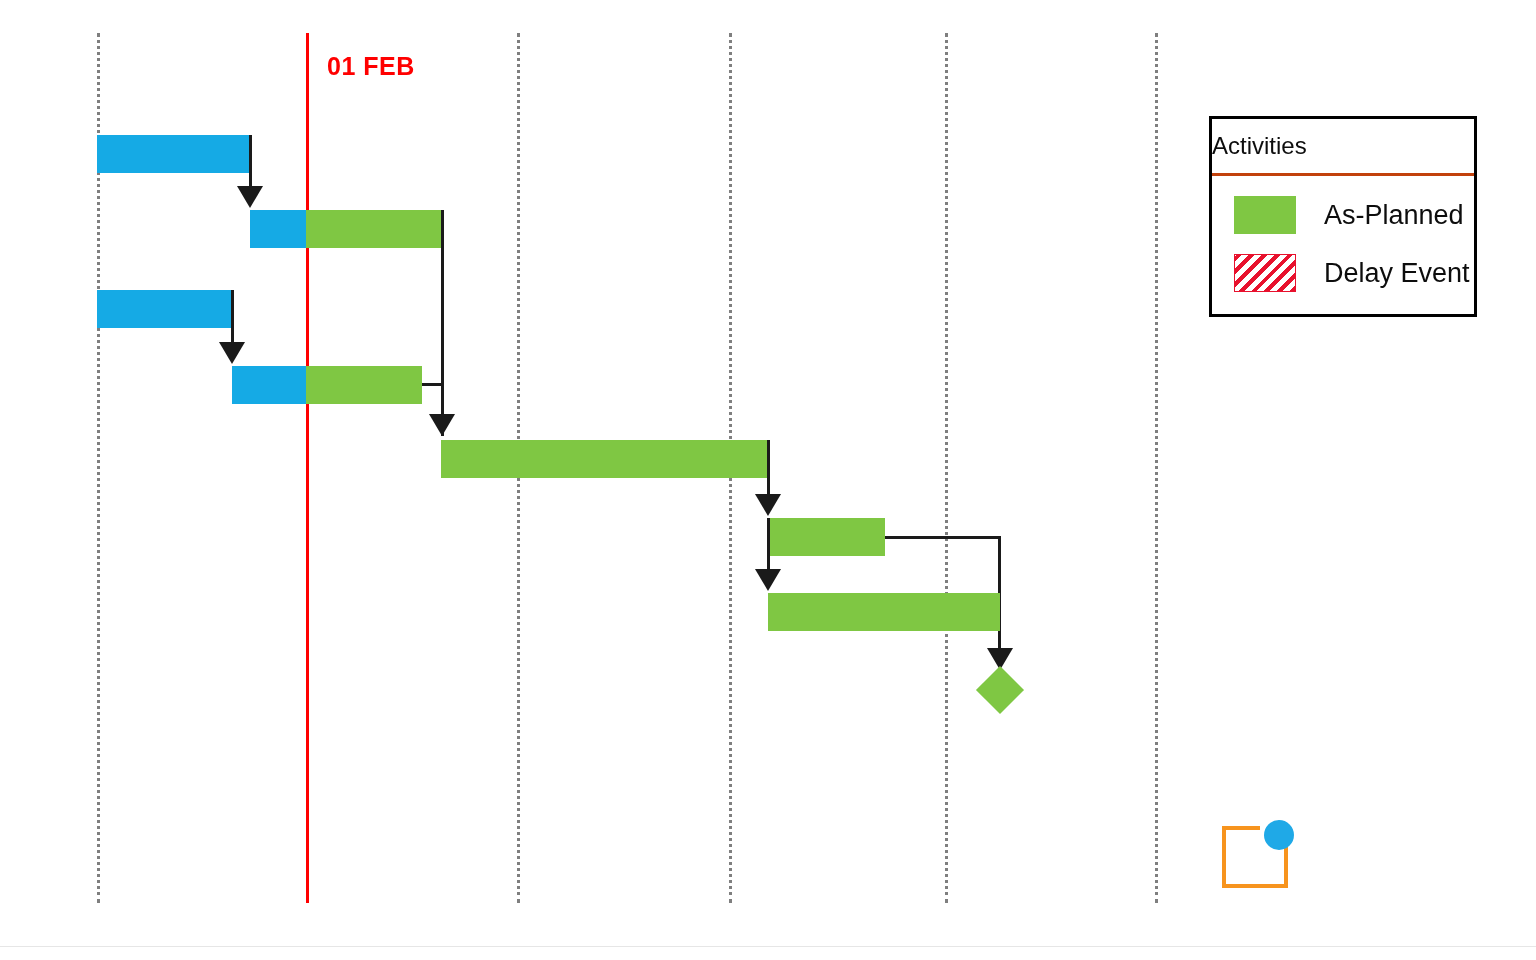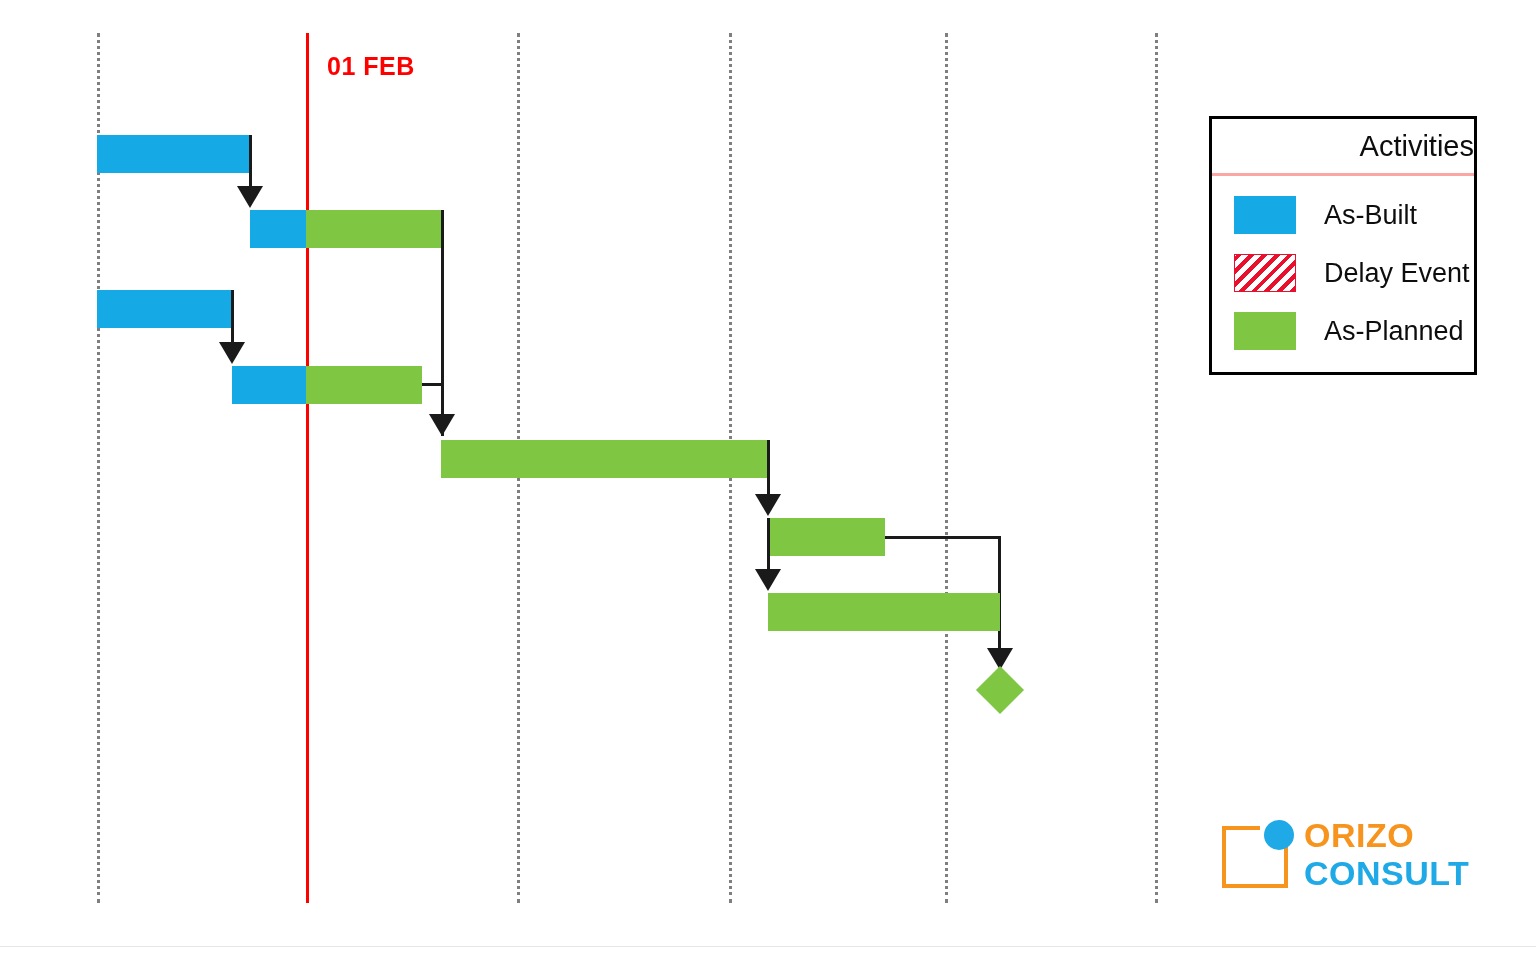--- a/index.html
+++ b/index.html
@@ -78,24 +78,24 @@
     left: 1209px;
     top: 116px;
     width: 268px;
     border: 3px solid #000000;
     background: #ffffff;
     box-sizing: border-box;
   }
   #legend-title {
     height: 54px;
     line-height: 54px;
-    text-align: right;
-    font-size: 29px;
+    text-align: left;
+    font-size: 24px;
     color: #0d0d0d;
-    border-bottom: 3px solid #fca5a5;
+    border-bottom: 3px solid #c2410c;
   }
   #legend-body {
     padding: 10px 0 12px 0;
   }
   .legend-row {
     display: flex;
     align-items: center;
     height: 58px;
     padding-left: 22px;
   }
@@ -237,43 +237,35 @@
   <div class="bar asplanned" style="left:768px; top:593px; width:232px; height:38px;"></div>
 
   <div class="milestone" style="left:983px; top:673px; width:34px; height:34px;"></div>
 
 </div>
 
 <div id="legend">
   <div id="legend-title">Activities</div>
   <div id="legend-body">
 
+
     <div class="legend-row">
-      <span class="legend-swatch asbuilt"></span>
-      <span class="legend-label">As-Built</span>
+      <span class="legend-swatch asplanned"></span>
+      <span class="legend-label">As-Planned</span>
     </div>
 
     <div class="legend-row">
       <span class="legend-swatch delay"></span>
       <span class="legend-label">Delay Event</span>
-    </div>
-
-    <div class="legend-row">
-      <span class="legend-swatch asplanned"></span>
-      <span class="legend-label">As-Planned</span>
     </div>
 
   </div>
 </div>
 
 <div id="logo">
   <div id="logo-mark">
     <div id="logo-square"></div>
     <div id="logo-square-top"></div>
     <div id="logo-dot"></div>
   </div>
-  <div id="logo-text">
-    <div id="logo-orizo">ORIZO</div>
-    <div id="logo-consult">CONSULT</div>
-  </div>
 </div>
 
 <div id="bottom-rule"></div>
 
 </body></html>

